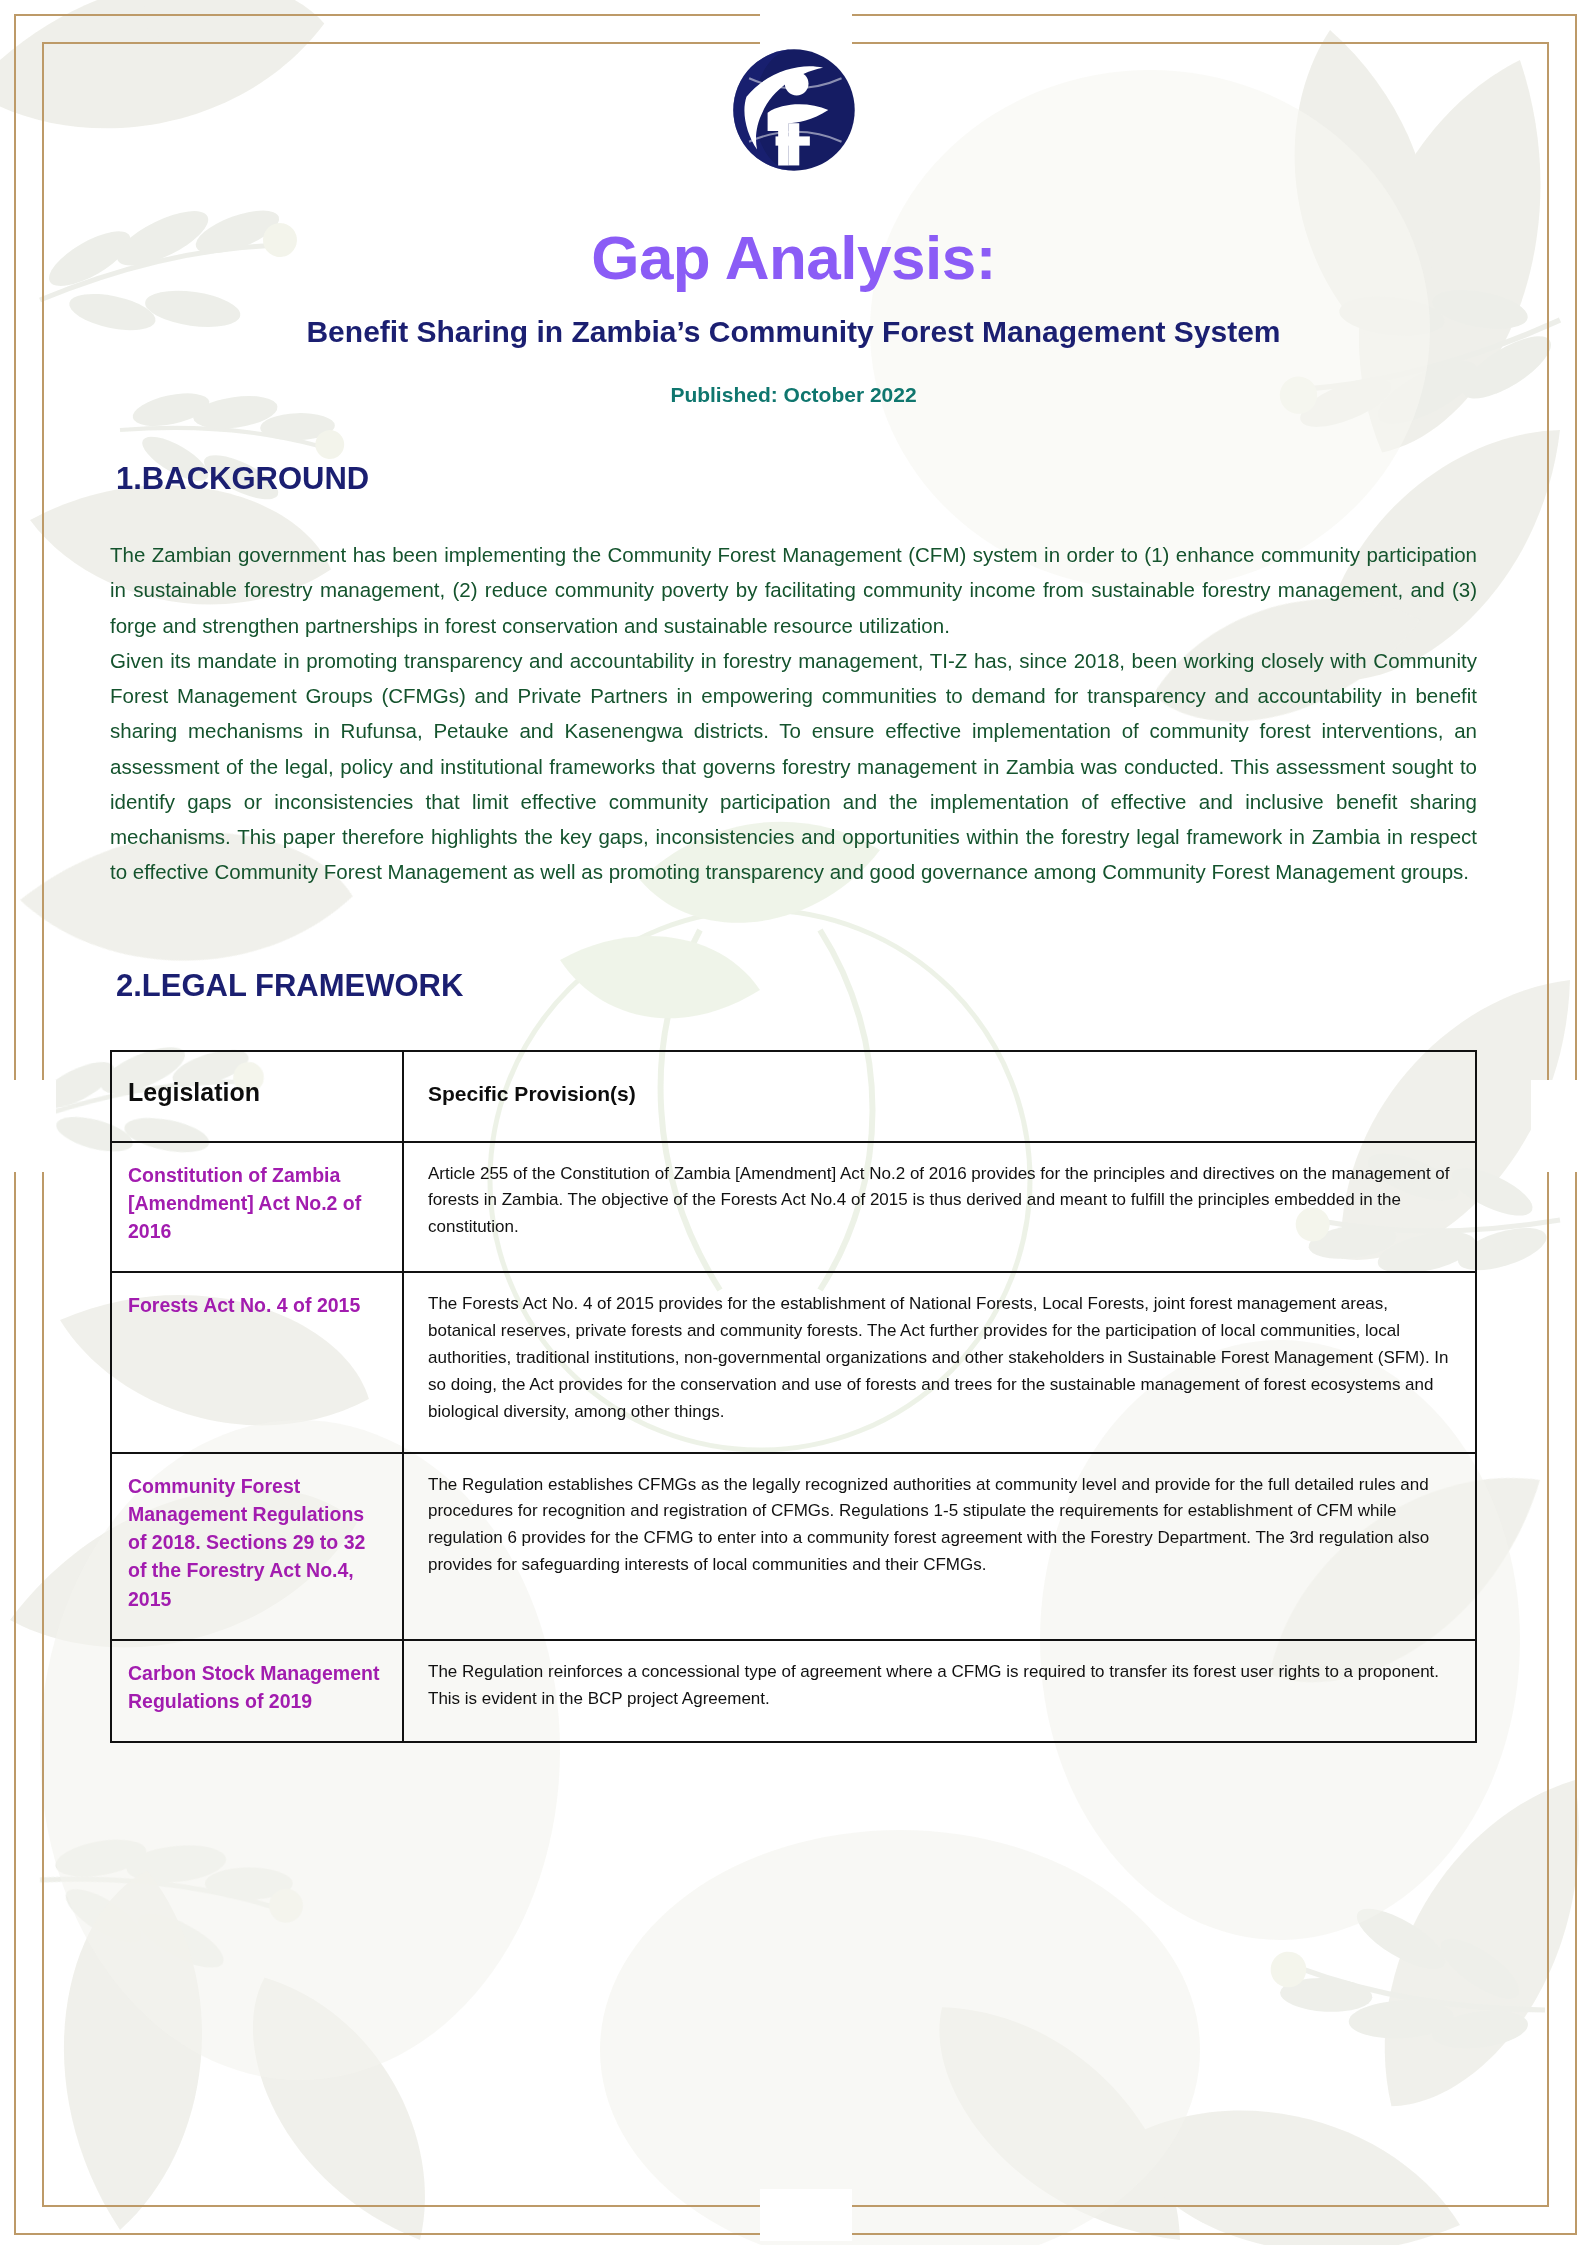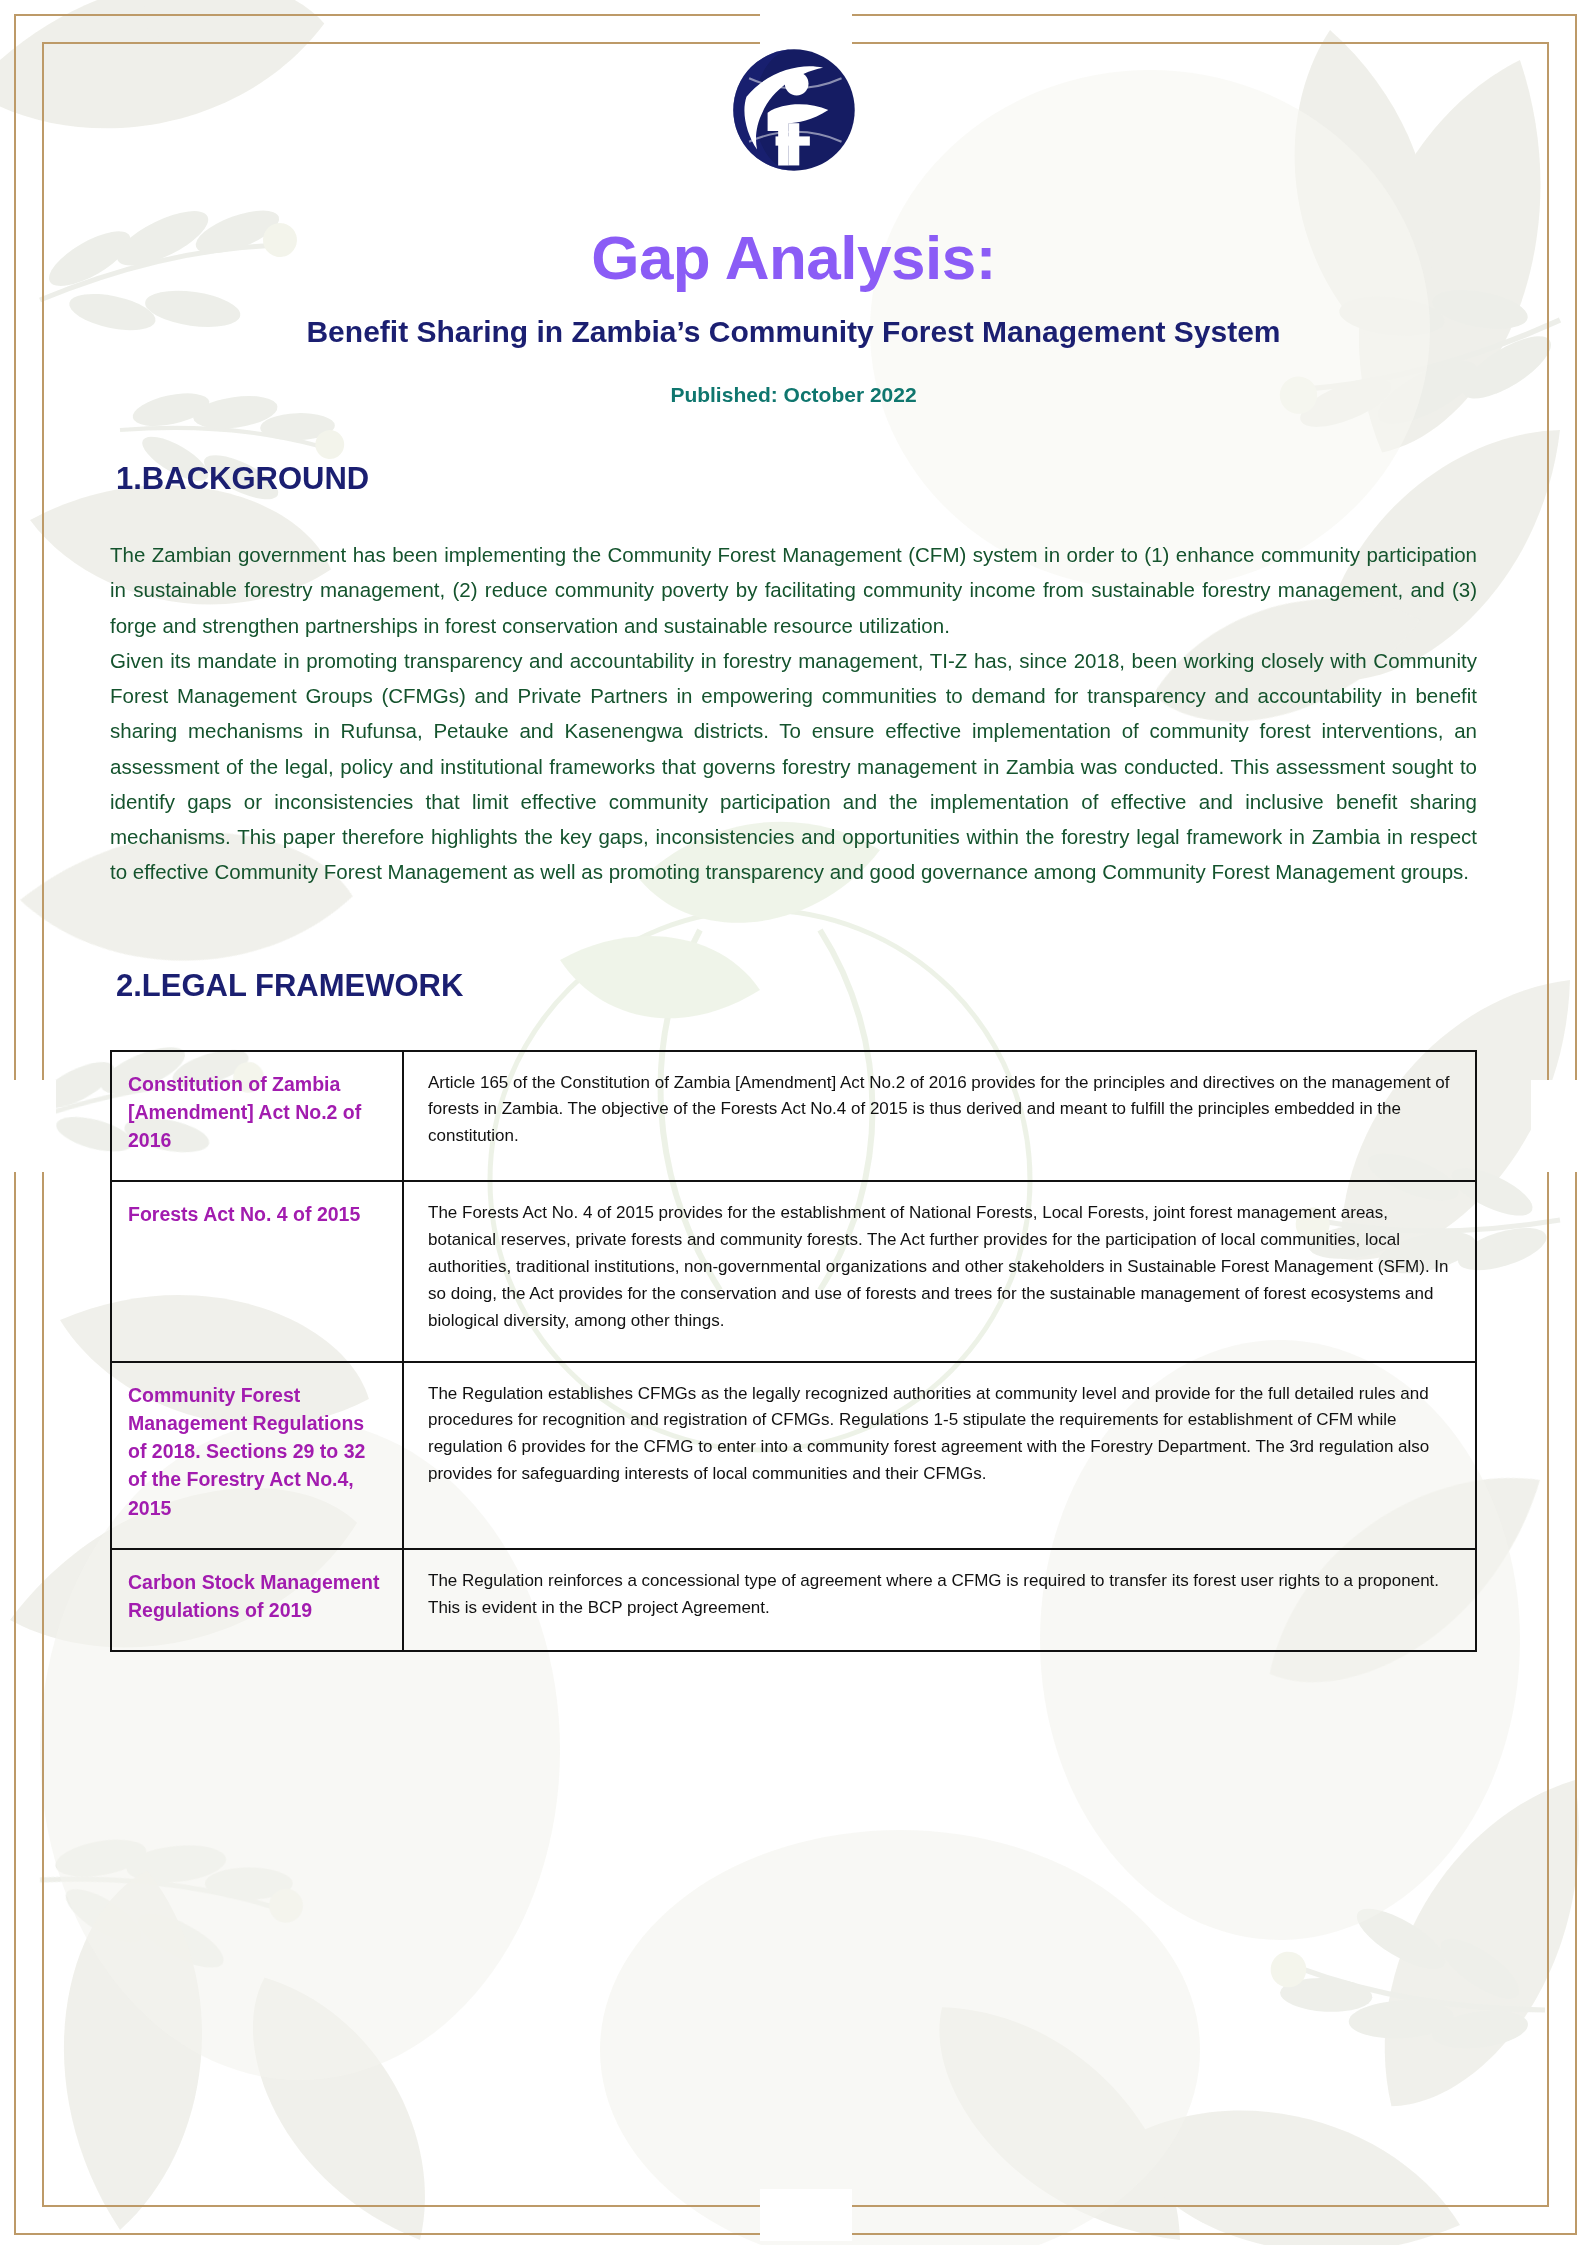--- a/index.html
+++ b/index.html
@@ -281,22 +281,26 @@
 
   <h3 class="section-heading legal">2.LEGAL FRAMEWORK</h3>
 
   <table class="legal-table">
     <colgroup>
         <col class="col-legis">
         <col>
       </colgroup>
     <tbody>
       <tr>
+        <td class="hdr-legis">Legislation</td>
+        <td class="hdr-prov">Specific Provision(s)</td>
+      </tr>
+      <tr>
         <td class="cell-legis">Constitution of Zambia [Amendment] Act No.2 of 2016</td>
-        <td class="cell-prov">Article 165 of the Constitution of Zambia [Amendment] Act No.2 of 2016 provides for the principles and directives on the management of forests in Zambia. The objective of the Forests Act No.4 of 2015 is thus derived and meant to fulfill the principles embedded in the constitution.</td>
+        <td class="cell-prov">Article 255 of the Constitution of Zambia [Amendment] Act No.2 of 2016 provides for the principles and directives on the management of forests in Zambia. The objective of the Forests Act No.4 of 2015 is thus derived and meant to fulfill the principles embedded in the constitution.</td>
       </tr>
       <tr>
         <td class="cell-legis">Forests Act No. 4 of 2015</td>
         <td class="cell-prov">The Forests Act No. 4 of 2015 provides for the establishment of National Forests, Local Forests, joint forest management areas, botanical reserves, private forests and community forests. The Act further provides for the participation of local communities, local authorities, traditional institutions, non-governmental organizations and other stakeholders in Sustainable Forest Management (SFM). In so doing, the Act provides for the conservation and use of forests and trees for the sustainable management of forest ecosystems and biological diversity, among other things.</td>
       </tr>
       <tr>
         <td class="cell-legis">Community Forest Management Regulations of 2018. Sections 29 to 32 of the Forestry Act No.4, 2015</td>
         <td class="cell-prov">The Regulation establishes CFMGs as the legally recognized authorities at community level and provide for the full detailed rules and procedures for recognition and registration of CFMGs. Regulations 1-5 stipulate the requirements for establishment of CFM while regulation 6 provides for the CFMG to enter into a community forest agreement with the Forestry Department. The 3rd regulation also provides for safeguarding interests of local communities and their CFMGs.</td>
       </tr>
       <tr>

